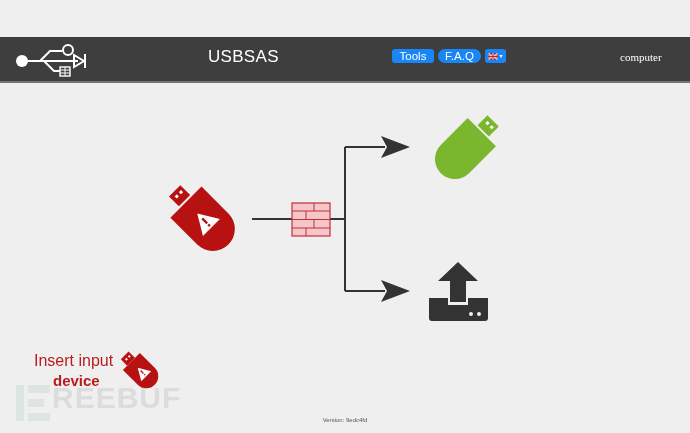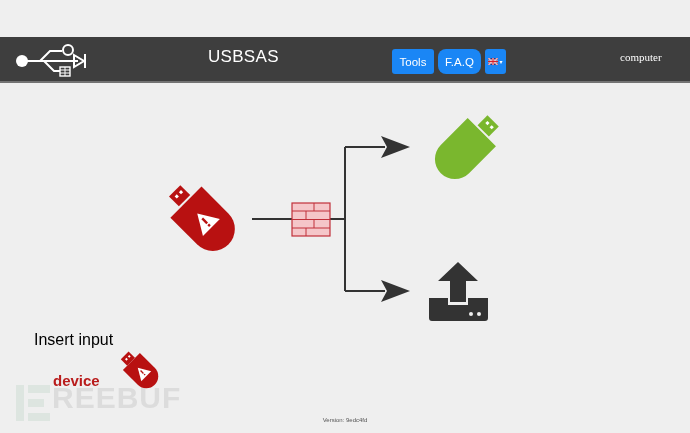--- a/index.html
+++ b/index.html
@@ -8,36 +8,36 @@
     .header {
       position: absolute; left: 0; top: 8px; width: 690px; height: 46px;
       background: #3e3e3e; border-bottom: 2px solid #737373; margin-top: 29px;
     }
     .logo { position: absolute; left: 14px; top: 6px; width: 74px; height: 36px; }
     .title {
       position: absolute; left: 208px; top: 10px; color: #ffffff;
       font-family: "Liberation Sans", sans-serif; font-size: 17px; letter-spacing: 0.3px;
     }
     .btn {
-      position: absolute; top: 12px; height: 25px; background: #1a86f5; color: #fff;
+      position: absolute; top: 12px; height: 14px; background: #1a86f5; color: #fff;
       border-radius: 3px; font-family: "Liberation Sans", sans-serif; font-size: 11.5px;
       display: flex; align-items: center; justify-content: center; cursor: pointer;
     }
     .btn-tools { left: 392px; width: 42px; }
     .btn-faq { left: 438px; width: 43px; border-radius: 8px; }
     .btn-lang { left: 485px; width: 21px; gap: 1px; }
     .flag { width: 10px; height: 7px; display: block; }
     .caret { font-size: 6px; color: #fff; line-height: 1; }
     .user {
       position: absolute; left: 620px; top: 14px; color: #fff;
       font-family: Liberation Serif, serif; font-size: 11px;
     }
     .diagram { position: absolute; left: 0; top: 47px; width: 690px; height: 386px; }
     .insert-text {
-      position: absolute; left: 34px; top: 331px; color: #000000;
+      position: absolute; left: 34px; top: 352px; color: #b91c1c;
       font-family: "Liberation Sans", sans-serif; font-size: 16px;
     }
     .insert-device {
       position: absolute; left: 53px; top: 372px; color: #b91c1c;
       font-family: "Liberation Sans", sans-serif; font-size: 15px; font-weight: bold;
     }
     .watermark {
       position: absolute; left: 16px; top: 383px; font-family: "Liberation Sans", sans-serif;
       font-size: 30px; font-weight: bold; color: #dcdcdc; letter-spacing: 1px; line-height: 1;
     }

